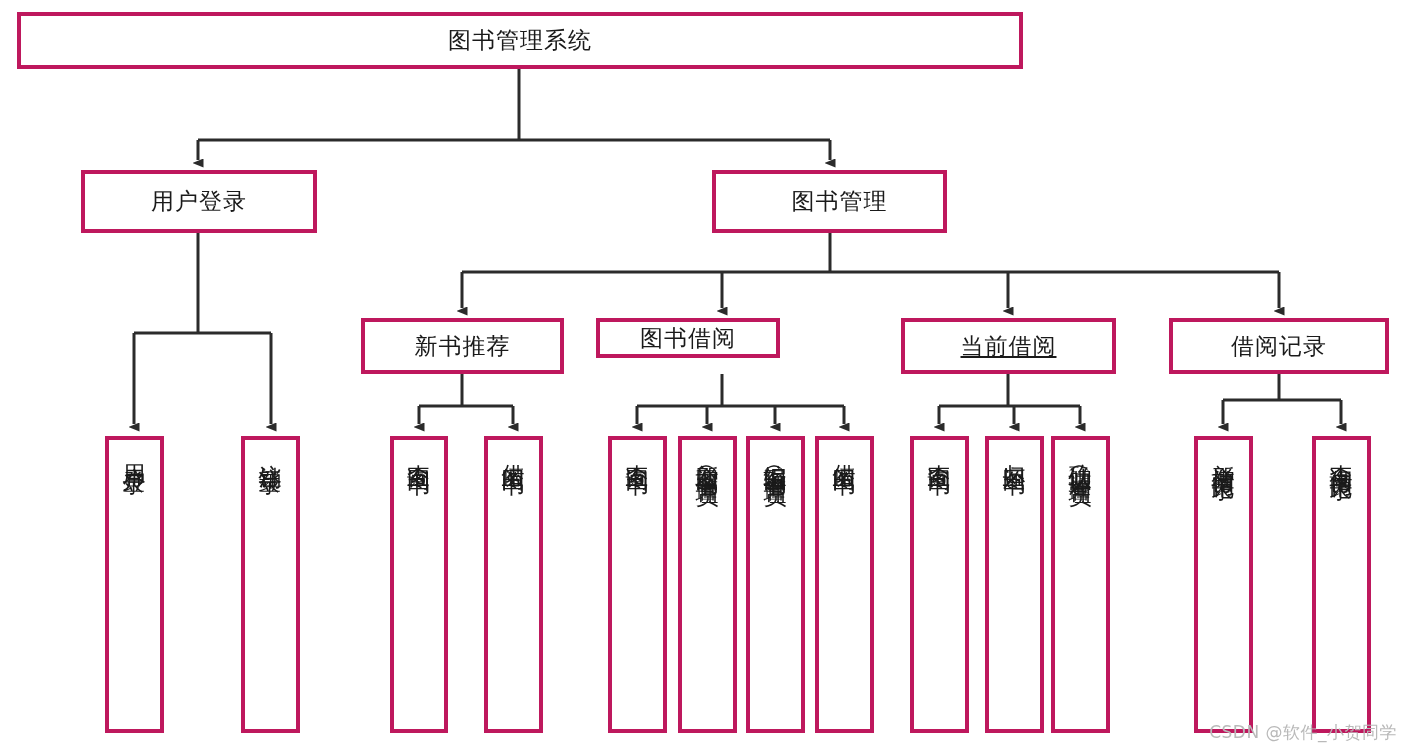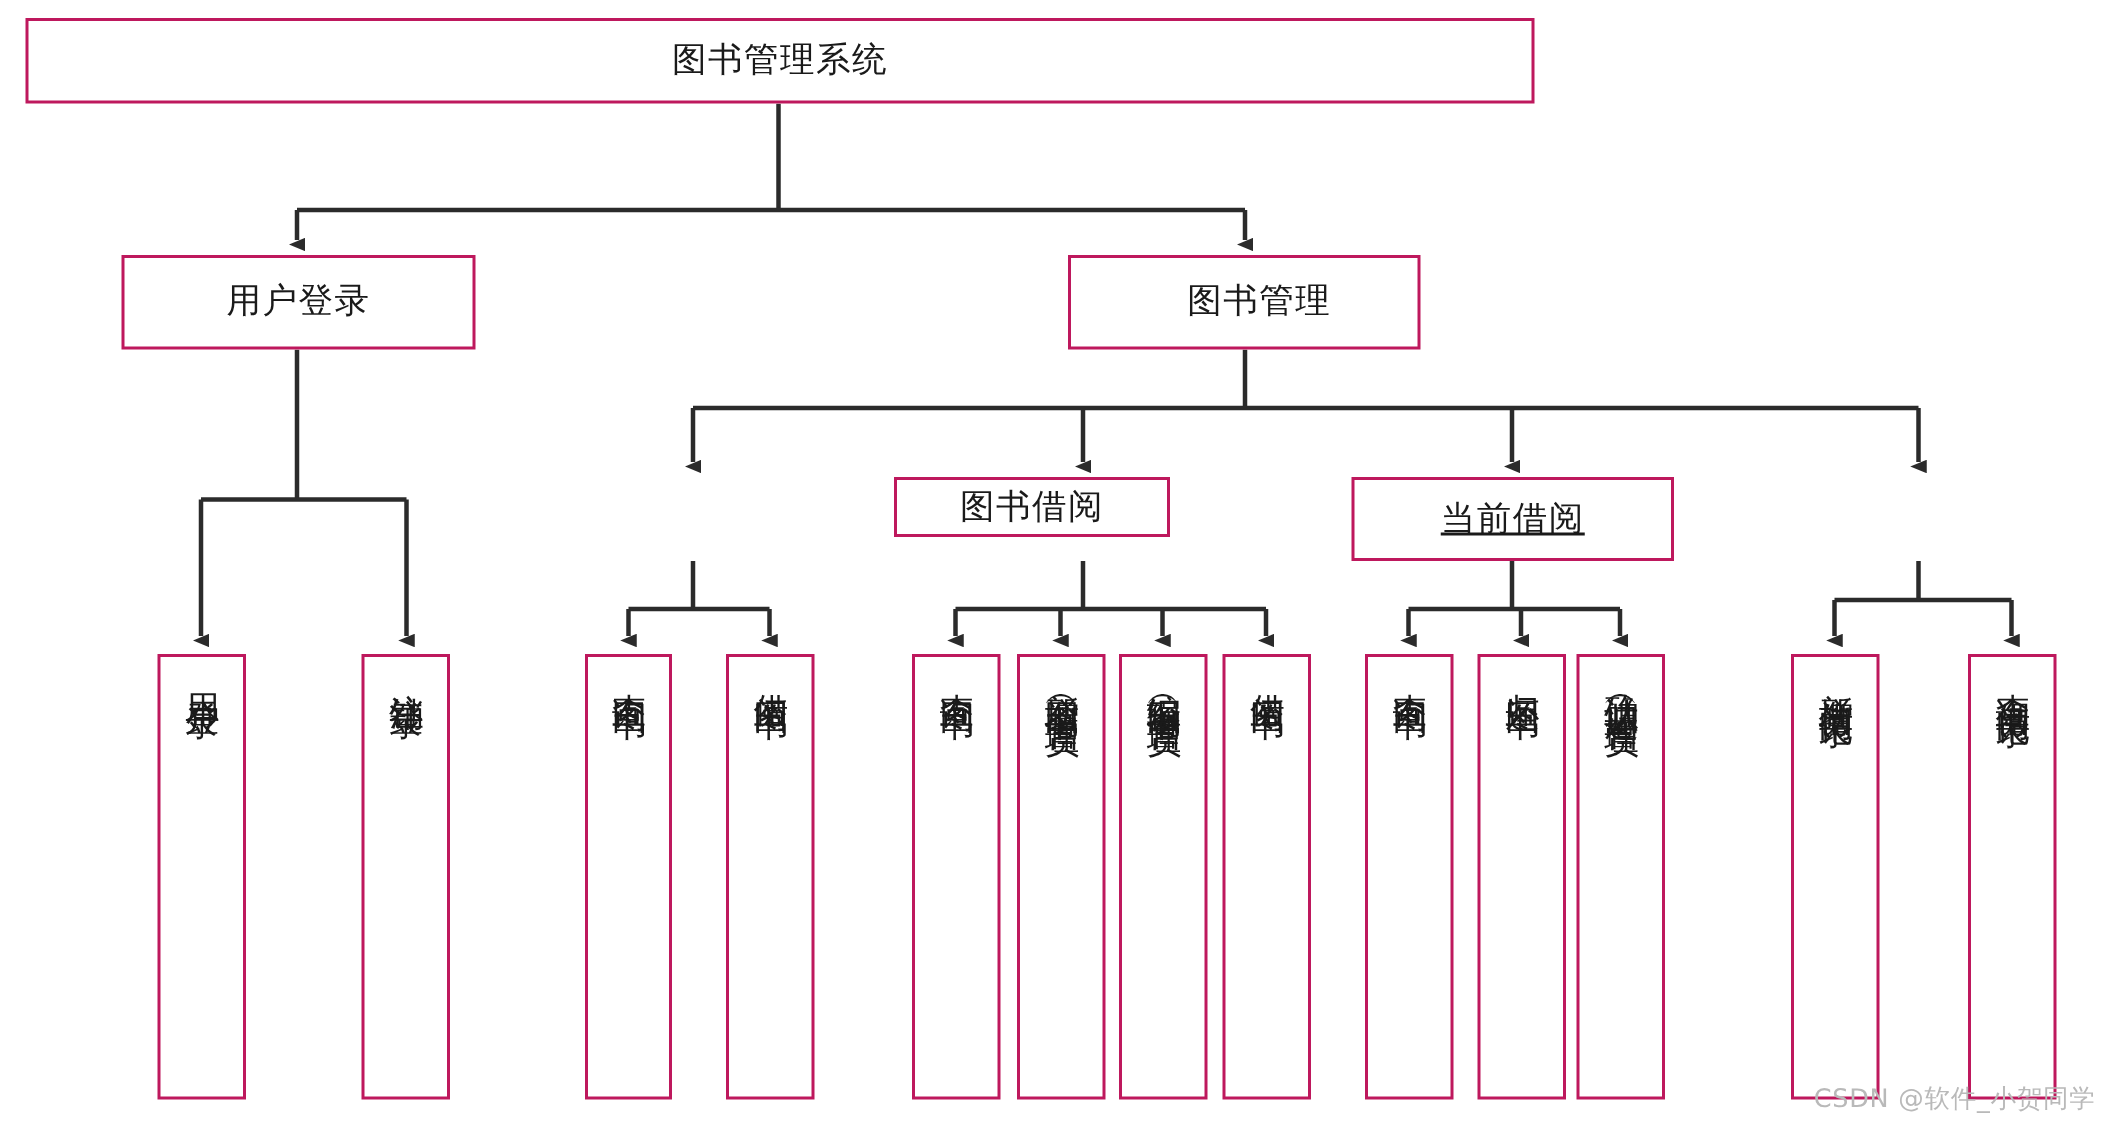--- a/index.html
+++ b/index.html
@@ -26,21 +26,21 @@
     left: 0;
     top: 0;
     width: 1405px;
     height: 747px;
     pointer-events: none;
   }
   .node {
     position: absolute;
     box-sizing: border-box;
     background: #ffffff;
-    border: 2px solid #be185d;
+    border: 4px solid #be185d;
     display: flex;
     align-items: center;
     justify-content: center;
     color: #1a1a1a;
   }
   .node-label {
     display: block;
     white-space: nowrap;
     text-align: center;
     line-height: 1.0;
@@ -138,29 +138,35 @@
   </div>
 
   <div class="node horizontal" style="left:81px; top:170px; width:236px; height:63px;">
     <span class="node-label">用户登录</span>
   </div>
 
   <div class="node horizontal" style="left:712px; top:170px; width:235px; height:63px;padding-left:20px;">
     <span class="node-label">图书管理</span>
   </div>
 
+  <div class="node horizontal" style="left:361px; top:318px; width:203px; height:56px;">
+    <span class="node-label">新书推荐</span>
+  </div>
 
   <div class="node horizontal" style="left:596px; top:318px; width:184px; height:40px;">
     <span class="node-label">图书借阅</span>
   </div>
 
   <div class="node horizontal" style="left:901px; top:318px; width:215px; height:56px;text-decoration:underline;">
     <span class="node-label">当前借阅</span>
   </div>
 
+  <div class="node horizontal" style="left:1169px; top:318px; width:220px; height:56px;">
+    <span class="node-label">借阅记录</span>
+  </div>
 
   <div class="node vertical" style="left:105px; top:436px; width:59px; height:297px;">
     <span class="node-label">用户登录</span>
   </div>
 
   <div class="node vertical" style="left:241px; top:436px; width:59px; height:297px;">
     <span class="node-label">注销登录</span>
   </div>
 
   <div class="node vertical" style="left:390px; top:436px; width:58px; height:297px;">

